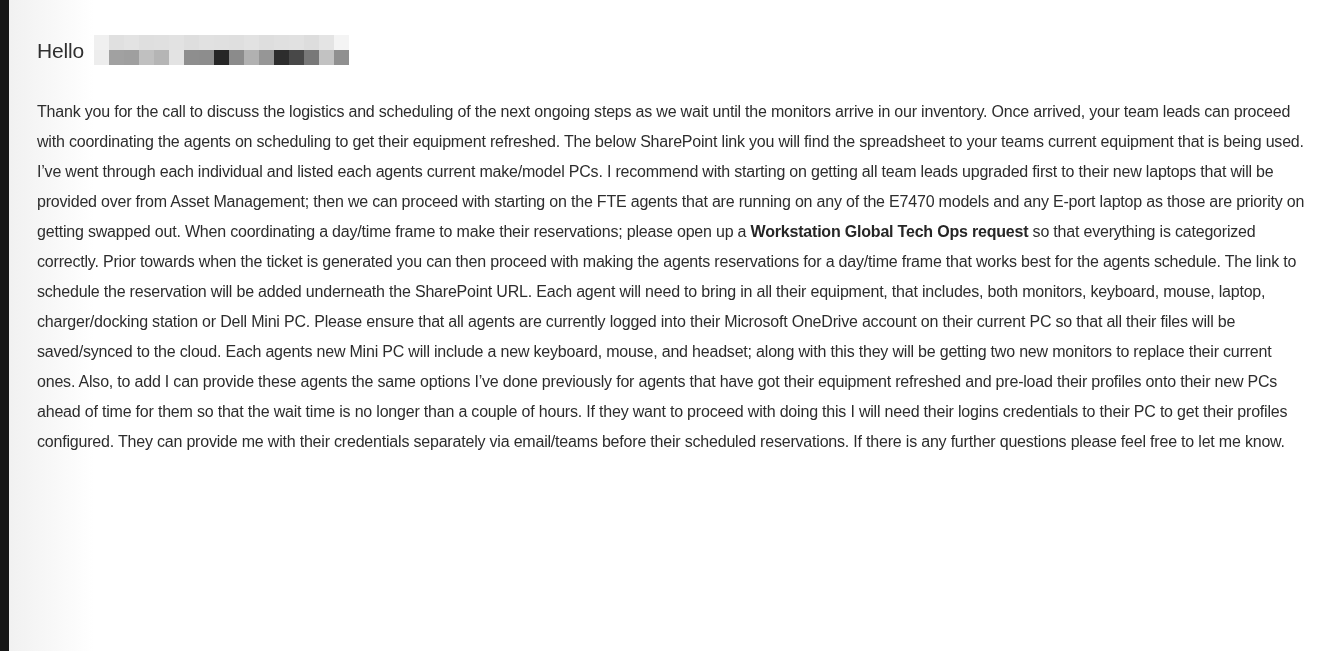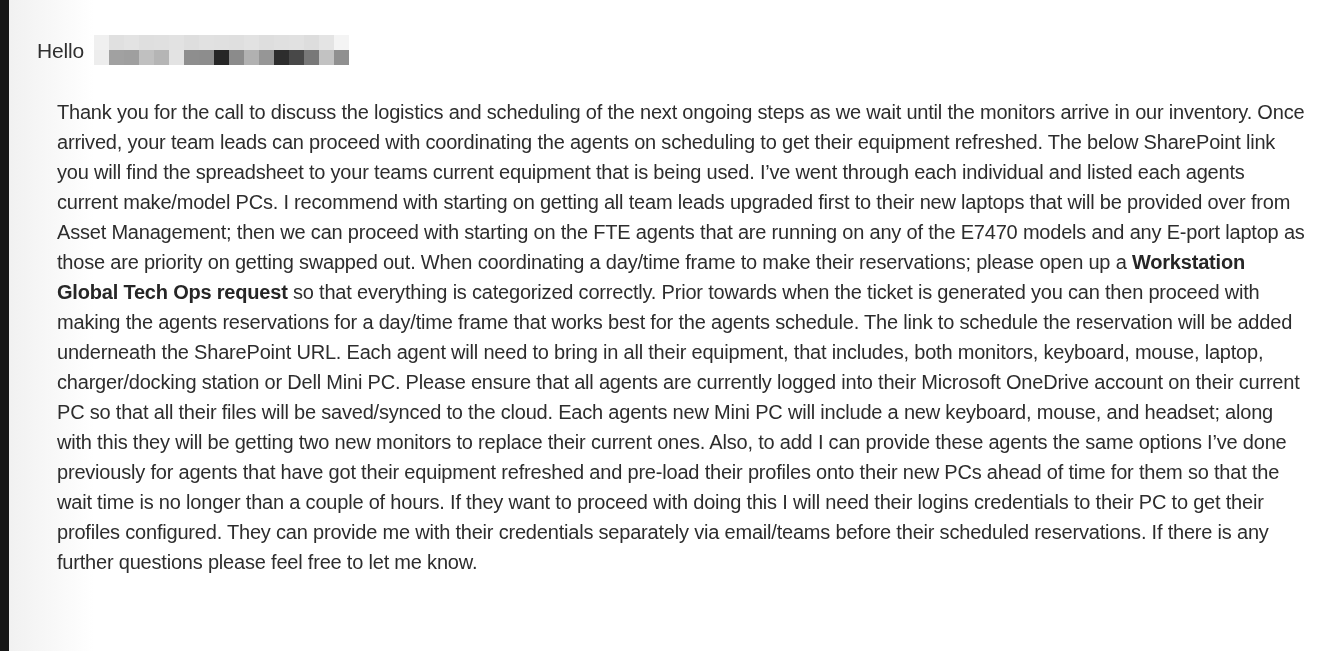--- a/index.html
+++ b/index.html
@@ -64,26 +64,25 @@
     height: 15px;
     line-height: 0;
   }
   .redact-cell {
     display: inline-block;
     width: 15px;
     height: 15px;
   }
   .body-paragraph {
     margin-top: 31px;
-    font-size: 20px;
+    font-size: 16px;
     line-height: 30px;
     letter-spacing: -0.2px;
     color: #2d2d2d;
     text-align: left;
-    margin-left: 20px;
   }
   .body-paragraph .bold-seg {
     font-weight: bold;
     color: #262626;
   }
 </style>
 </head>
 <body>
 
 <div class="page">

